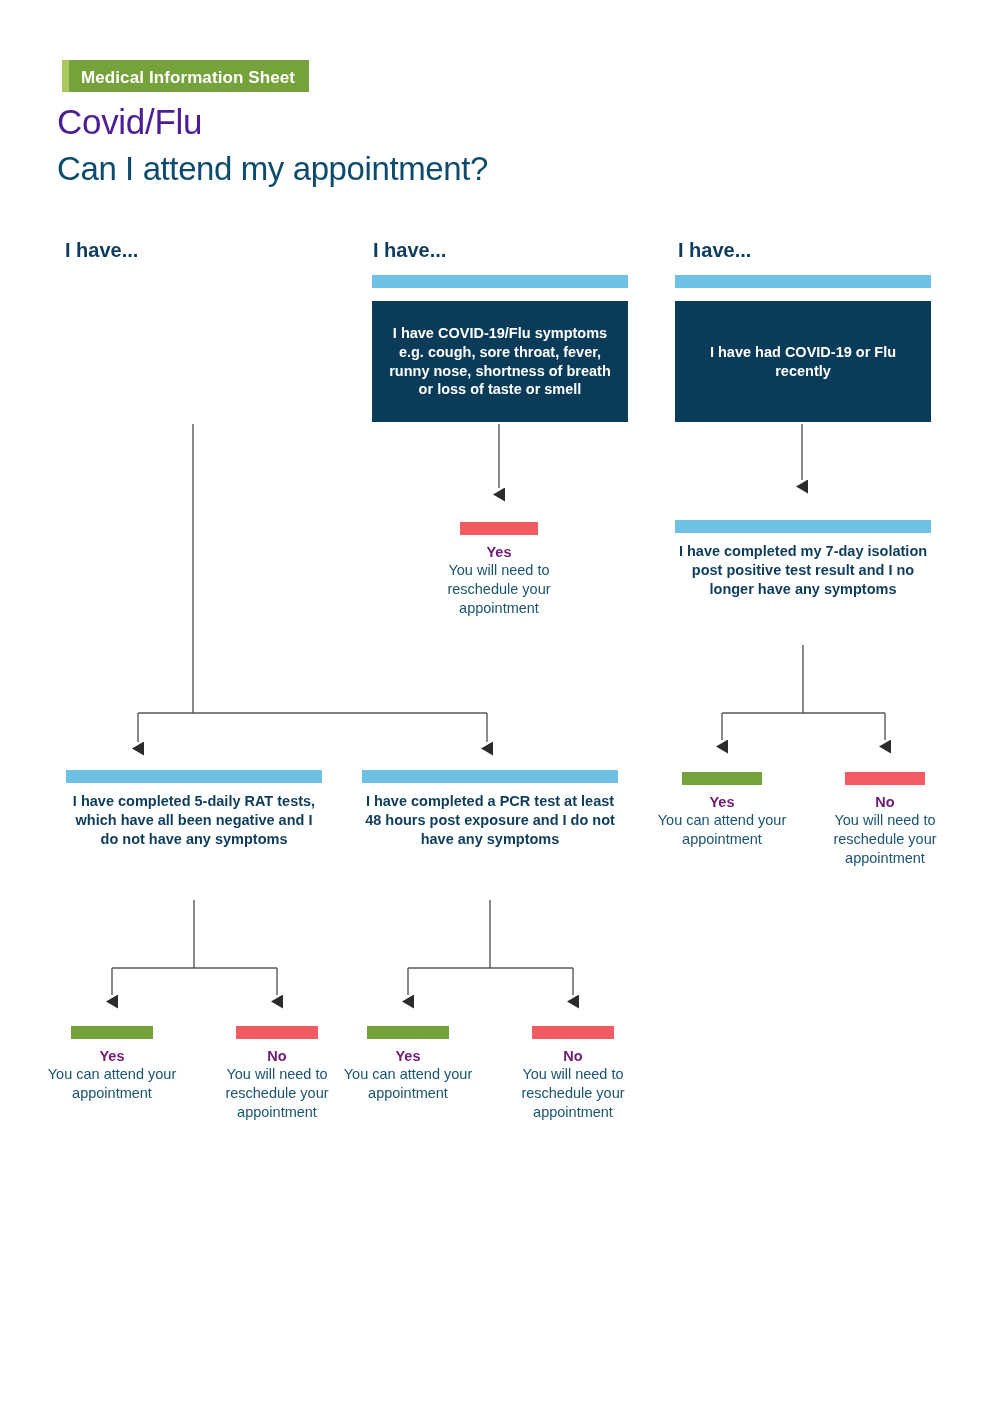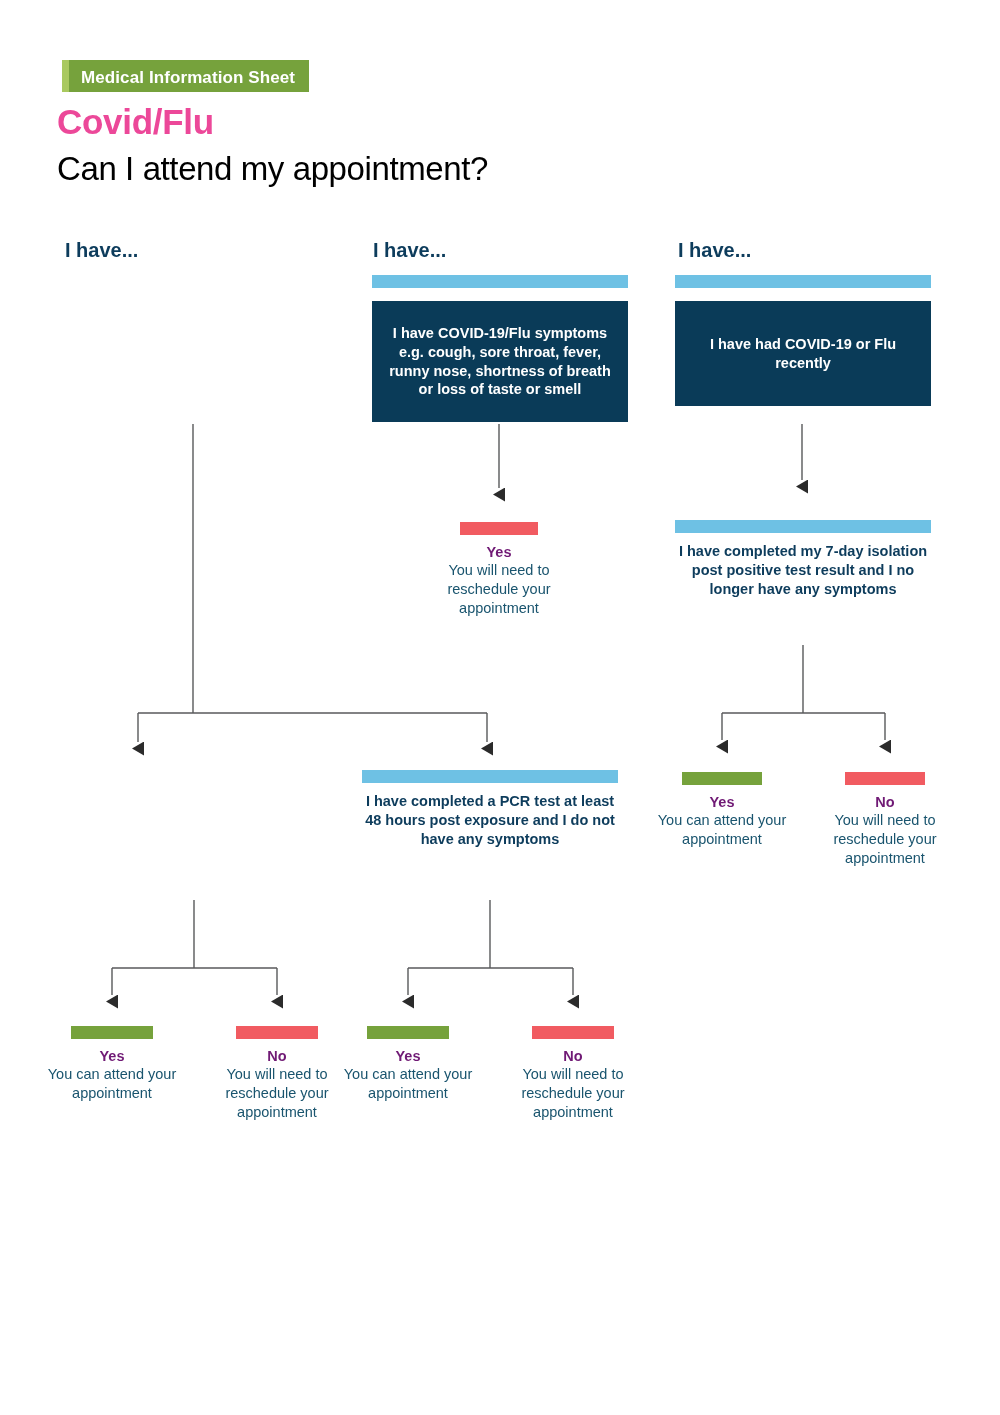--- a/index.html
+++ b/index.html
@@ -47,31 +47,31 @@
     font-weight: bold;
     letter-spacing: 0.1px;
     white-space: nowrap;
   }
 
   #title-main {
     position: absolute;
     left: 57px;
     top: 102px;
     font-size: 35px;
-    font-weight: bold;
-    color: #ec4899;
+    font-weight: normal;
+    color: #4c1d95;
     letter-spacing: -0.3px;
   }
   #title-sub {
     position: absolute;
     left: 57px;
     top: 150px;
     font-size: 33px;
     font-weight: normal;
-    color: #000000;
+    color: #0c4a6e;
     letter-spacing: -0.4px;
   }
 
   
   #connectors {
     position: absolute;
     left: 0;
     top: 0;
     width: 1000px;
     height: 1415px;
@@ -190,21 +190,21 @@
 
   <div class="node" style="left:372px; top:275px; width:256px;">
     <div class="bar-blue"></div>
     <div class="navy-box" style="height:121px; margin-top:13px;">
       <div class="navy-box-text">I have COVID-19/Flu symptoms e.g. cough, sore throat, fever, runny nose, shortness of breath or loss of taste or smell</div>
     </div>
   </div>
 
   <div class="node" style="left:675px; top:275px; width:256px;">
     <div class="bar-blue"></div>
-    <div class="navy-box" style="height:105px; margin-top:13px;">
+    <div class="navy-box" style="height:121px; margin-top:13px;">
       <div class="navy-box-text">I have had COVID-19 or Flu recently</div>
     </div>
   </div>
 
   <div class="node" style="left:420px; top:522px; width:158px;">
     <div class="bar-red" style="width:78px; margin:0 auto;"></div>
     <div class="outcome-title">Yes</div>
     <div class="outcome-body">You will need to reschedule your appointment</div>
   </div>
 
@@ -218,20 +218,24 @@
     <div class="outcome-title">Yes</div>
     <div class="outcome-body">You can attend your appointment</div>
   </div>
 
   <div class="node" style="left:806px; top:772px; width:158px;">
     <div class="bar-red" style="width:80px; margin:0 auto;"></div>
     <div class="outcome-title">No</div>
     <div class="outcome-body">You will need to reschedule your appointment</div>
   </div>
 
+  <div class="node" style="left:66px; top:770px; width:256px;">
+    <div class="bar-blue"></div>
+    <div class="statement-text">I have completed 5-daily RAT tests, which have all been negative and I do not have any symptoms</div>
+  </div>
 
   <div class="node" style="left:362px; top:770px; width:256px;">
     <div class="bar-blue"></div>
     <div class="statement-text">I have completed a PCR test at least 48 hours post exposure and I do not have any symptoms</div>
   </div>
 
   <div class="node" style="left:33px; top:1026px; width:158px;">
     <div class="bar-green" style="width:82px; margin:0 auto;"></div>
     <div class="outcome-title">Yes</div>
     <div class="outcome-body">You can attend your appointment</div>

